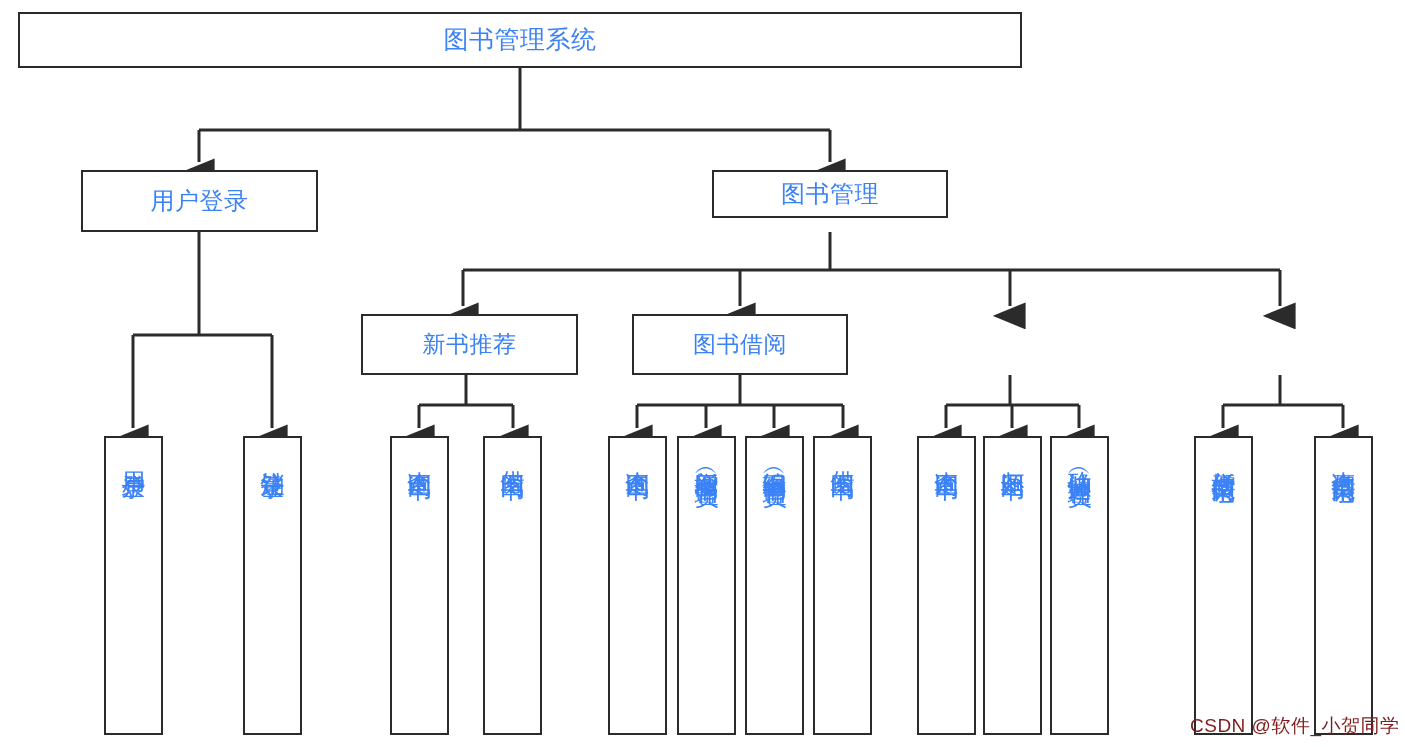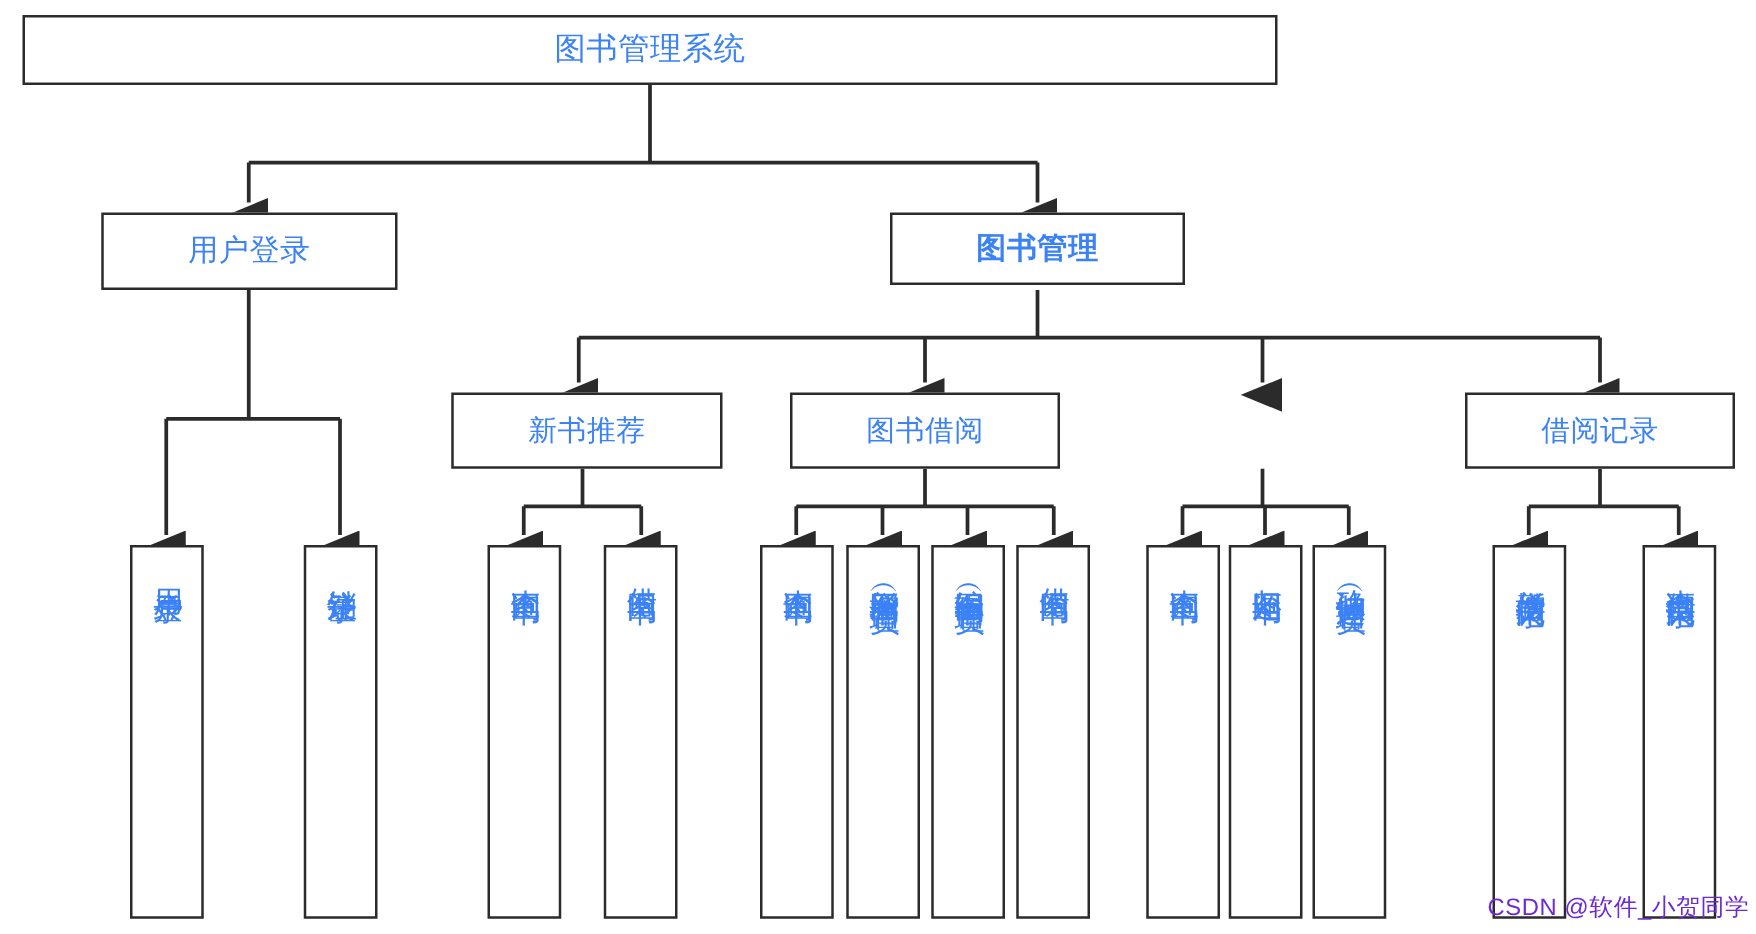--- a/index.html
+++ b/index.html
@@ -52,21 +52,21 @@
     text-orientation: upright;
     font-size: 24px;
     letter-spacing: 2px;
     line-height: 1;
   }
   #watermark {
     position: absolute;
     left: 1190px;
     top: 713px;
     font-size: 19px;
-    color: #6d28d9;
+    color: #7f1d1d;
     white-space: nowrap;
     letter-spacing: 0.5px;
   }
 </style>
 </head>
 <body>
 
 <div id="canvas">
 
   <svg id="edges" viewBox="0 0 1405 747" xmlns="http://www.w3.org/2000/svg">
@@ -119,32 +119,29 @@
     </g>
   </svg>
 
   <div class="node level-0" style="left:18px; top:12px; width:1004px; height:56px;">
     <span class="node-label">图书管理系统</span>
   </div>
 
   <div class="node level-1" style="left:81px; top:170px; width:237px; height:62px;">
     <span class="node-label">用户登录</span>
   </div>
-  <div class="node level-1" style="left:712px; top:170px; width:236px; height:58px;font-weight:bold;">
+  <div class="node level-1" style="left:712px; top:170px; width:236px; height:48px;">
     <span class="node-label">图书管理</span>
   </div>
 
   <div class="node level-2" style="left:632px; top:314px; width:216px; height:61px;">
     <span class="node-label">图书借阅</span>
   </div>
   <div class="node level-2" style="left:361px; top:314px; width:217px; height:61px;">
     <span class="node-label">新书推荐</span>
-  </div>
-  <div class="node level-2" style="left:1172px; top:314px; width:216px; height:61px;">
-    <span class="node-label">借阅记录</span>
   </div>
 
   <div class="node leaf" style="left:104px; top:436px; width:59px; height:299px;">
     <span class="node-label">用户登录</span>
   </div>
   <div class="node leaf" style="left:243px; top:436px; width:59px; height:299px;">
     <span class="node-label">注销登录</span>
   </div>
   <div class="node leaf" style="left:390px; top:436px; width:59px; height:299px;">
     <span class="node-label">查询图书</span>

